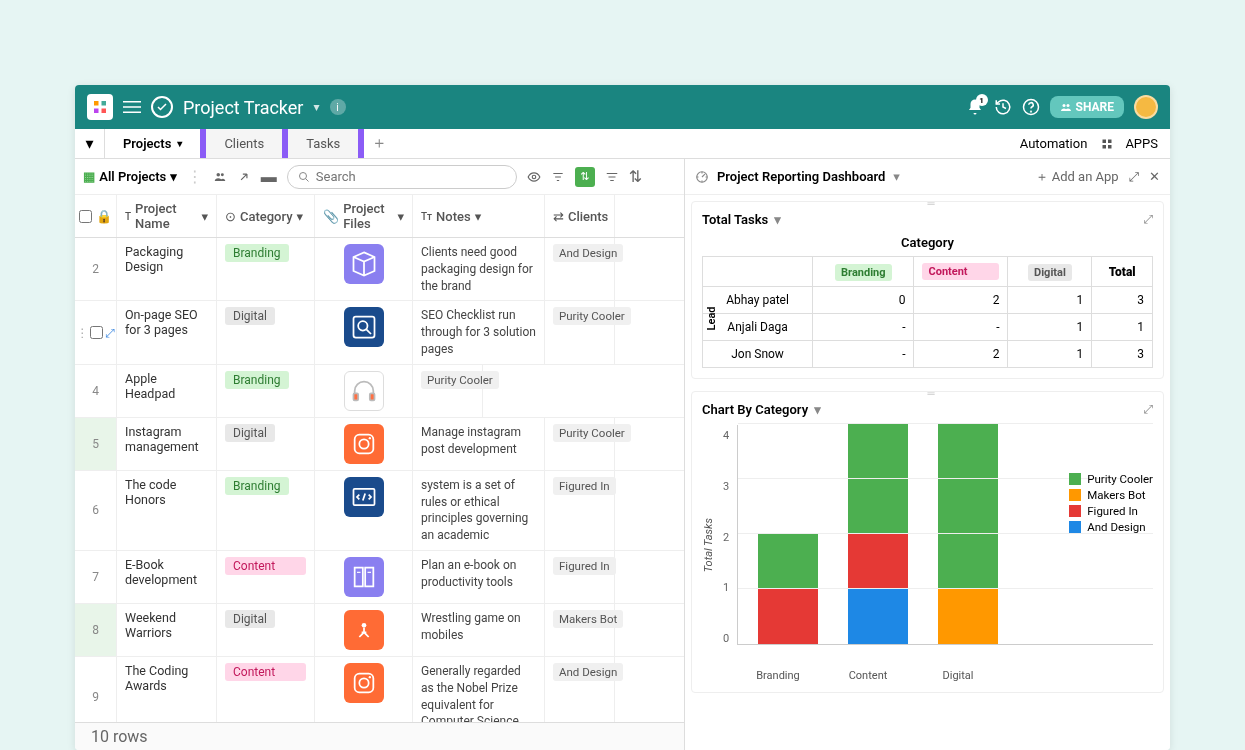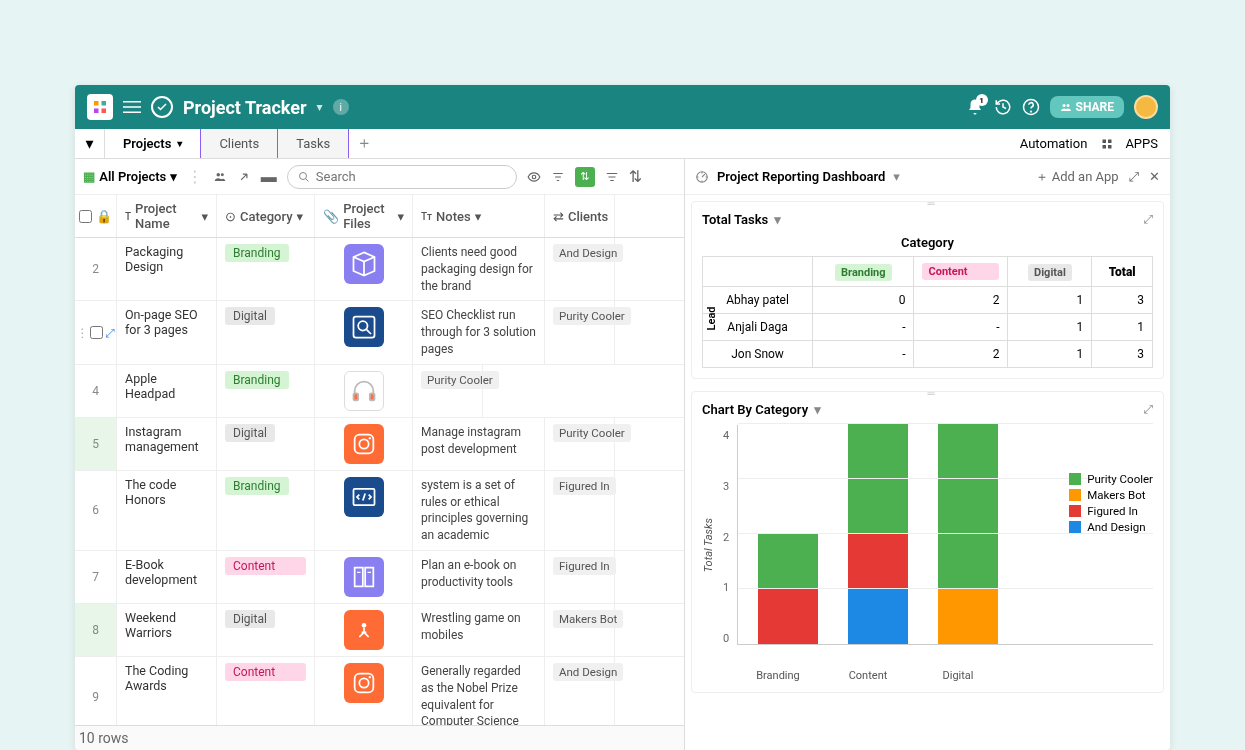--- a/index.html
+++ b/index.html
@@ -3,31 +3,31 @@
 <meta charset="utf-8">
 <style>
 *{box-sizing:border-box;margin:0;padding:0;font-family:-apple-system,BlinkMacSystemFont,"Segoe UI",Roboto,sans-serif}
 body{background:#e6f5f3;width:1245px;height:750px;overflow:hidden;padding:85px 75px 0 75px}
 .app{width:100%;height:100%;background:#fff;border-radius:4px;overflow:hidden;display:flex;flex-direction:column;box-shadow:0 2px 8px rgba(0,0,0,0.1)}
 .topbar{background:#1a8580;height:44px;display:flex;align-items:center;padding:0 12px;color:#fff;gap:10px}
 .logo{width:26px;height:26px;background:#fff;border-radius:4px;display:flex;align-items:center;justify-content:center}
 .logo svg{width:18px;height:18px}
 .ham{cursor:pointer}
 .check-circle{width:22px;height:22px;border:2px solid #fff;border-radius:50%;display:flex;align-items:center;justify-content:center}
-.title{font-size:18px;font-weight:700}
+.title{font-size:18px;font-weight:400}
 .chev{opacity:.8;font-size:12px}
 .info{width:16px;height:16px;border-radius:50%;background:rgba(255,255,255,.3);display:flex;align-items:center;justify-content:center;font-size:10px}
 .spacer{flex:1}
 .bell{position:relative}
 .bell .badge{position:absolute;top:-4px;right:-4px;background:#fff;color:#000;border-radius:50%;width:12px;height:12px;font-size:8px;display:flex;align-items:center;justify-content:center;font-weight:700}
 .share-btn{background:#63c7bd;padding:4px 10px;border-radius:8px;font-size:12px;font-weight:700;display:flex;align-items:center;gap:4px}
 .avatar{width:24px;height:24px;border-radius:50%;background:#f5b942;border:2px solid rgba(255,255,255,.5)}
 .tabs{height:30px;display:flex;align-items:stretch;border-bottom:1px solid #ddd;background:#fff}
 .tab-exp{width:30px;display:flex;align-items:center;justify-content:center;border-right:1px solid #ddd;background:#fff}
-.tab{padding:0 18px;display:flex;align-items:center;font-size:13px;border-right:1px solid #8b5cf6;cursor:pointer;gap:6px}
+.tab{padding:0 18px;display:flex;align-items:center;font-size:13px;border-right:6px solid #8b5cf6;cursor:pointer;gap:6px}
 .tab.active{background:#fff;font-weight:600}
 .tab:not(.active){background:#f5f5f5;color:#555}
 .tab-add{width:30px;display:flex;align-items:center;justify-content:center;color:#888}
 .tab-right{margin-left:auto;display:flex;align-items:center;gap:14px;padding:0 12px;font-size:13px}
 .content{flex:1;display:flex;overflow:hidden}
 .left{flex:1;display:flex;flex-direction:column;border-right:1px solid #ddd;min-width:0}
 .toolbar{height:36px;display:flex;align-items:center;padding:0 8px;gap:10px;border-bottom:1px solid #eee}
 .view-sel{display:flex;align-items:center;gap:4px;font-size:13px;font-weight:600}
 .grid-ic{color:#4caf50}
 .sep{color:#ccc}
@@ -53,21 +53,21 @@
 .cat{width:98px}
 .pill{padding:2px 8px;border-radius:3px;font-size:12px}
 .pill.branding{background:#d4f4d4;color:#2e7d32}
 .pill.digital{background:#e8e8e8;color:#555}
 .pill.content{background:#ffd6e8;color:#c2185b}
 .files{width:98px;justify-content:center}
 .ficon{width:40px;height:40px;border-radius:6px;display:flex;align-items:center;justify-content:center}
 .notes{width:132px;font-size:12px;color:#444;line-height:1.4}
 .clients{width:70px}
 .cpill{background:#f0f0f0;padding:2px 6px;border-radius:3px;font-size:11.5px;color:#555;white-space:nowrap}
-.footer{border-top:1px solid #ddd;padding:4px 4px;font-size:14px;color:#666;background:#fafafa}
+.footer{border-top:1px solid #ddd;padding:4px 16px;font-size:16px;color:#666;background:#fafafa}
 .right{width:485px;display:flex;flex-direction:column;background:#fff}
 .rhead{height:36px;display:flex;align-items:center;padding:0 10px;gap:8px;border-bottom:1px solid #eee;font-size:13px}
 .dash-ic{color:#888}
 .rhead .title2{font-weight:600}
 .rhead .actions{margin-left:auto;display:flex;align-items:center;gap:10px;color:#666}
 .panel{border:1px solid #eee;margin:6px;border-radius:4px;padding:10px;position:relative}
 .phead{display:flex;align-items:center;gap:6px;font-size:13px;font-weight:600;margin-bottom:8px}
 .expand{position:absolute;top:10px;right:10px;color:#888;font-size:12px}
 .drag{position:absolute;top:-4px;left:50%;color:#ccc;font-size:10px}
 .cat-title{text-align:center;font-size:13px;font-weight:600;margin-bottom:6px}

